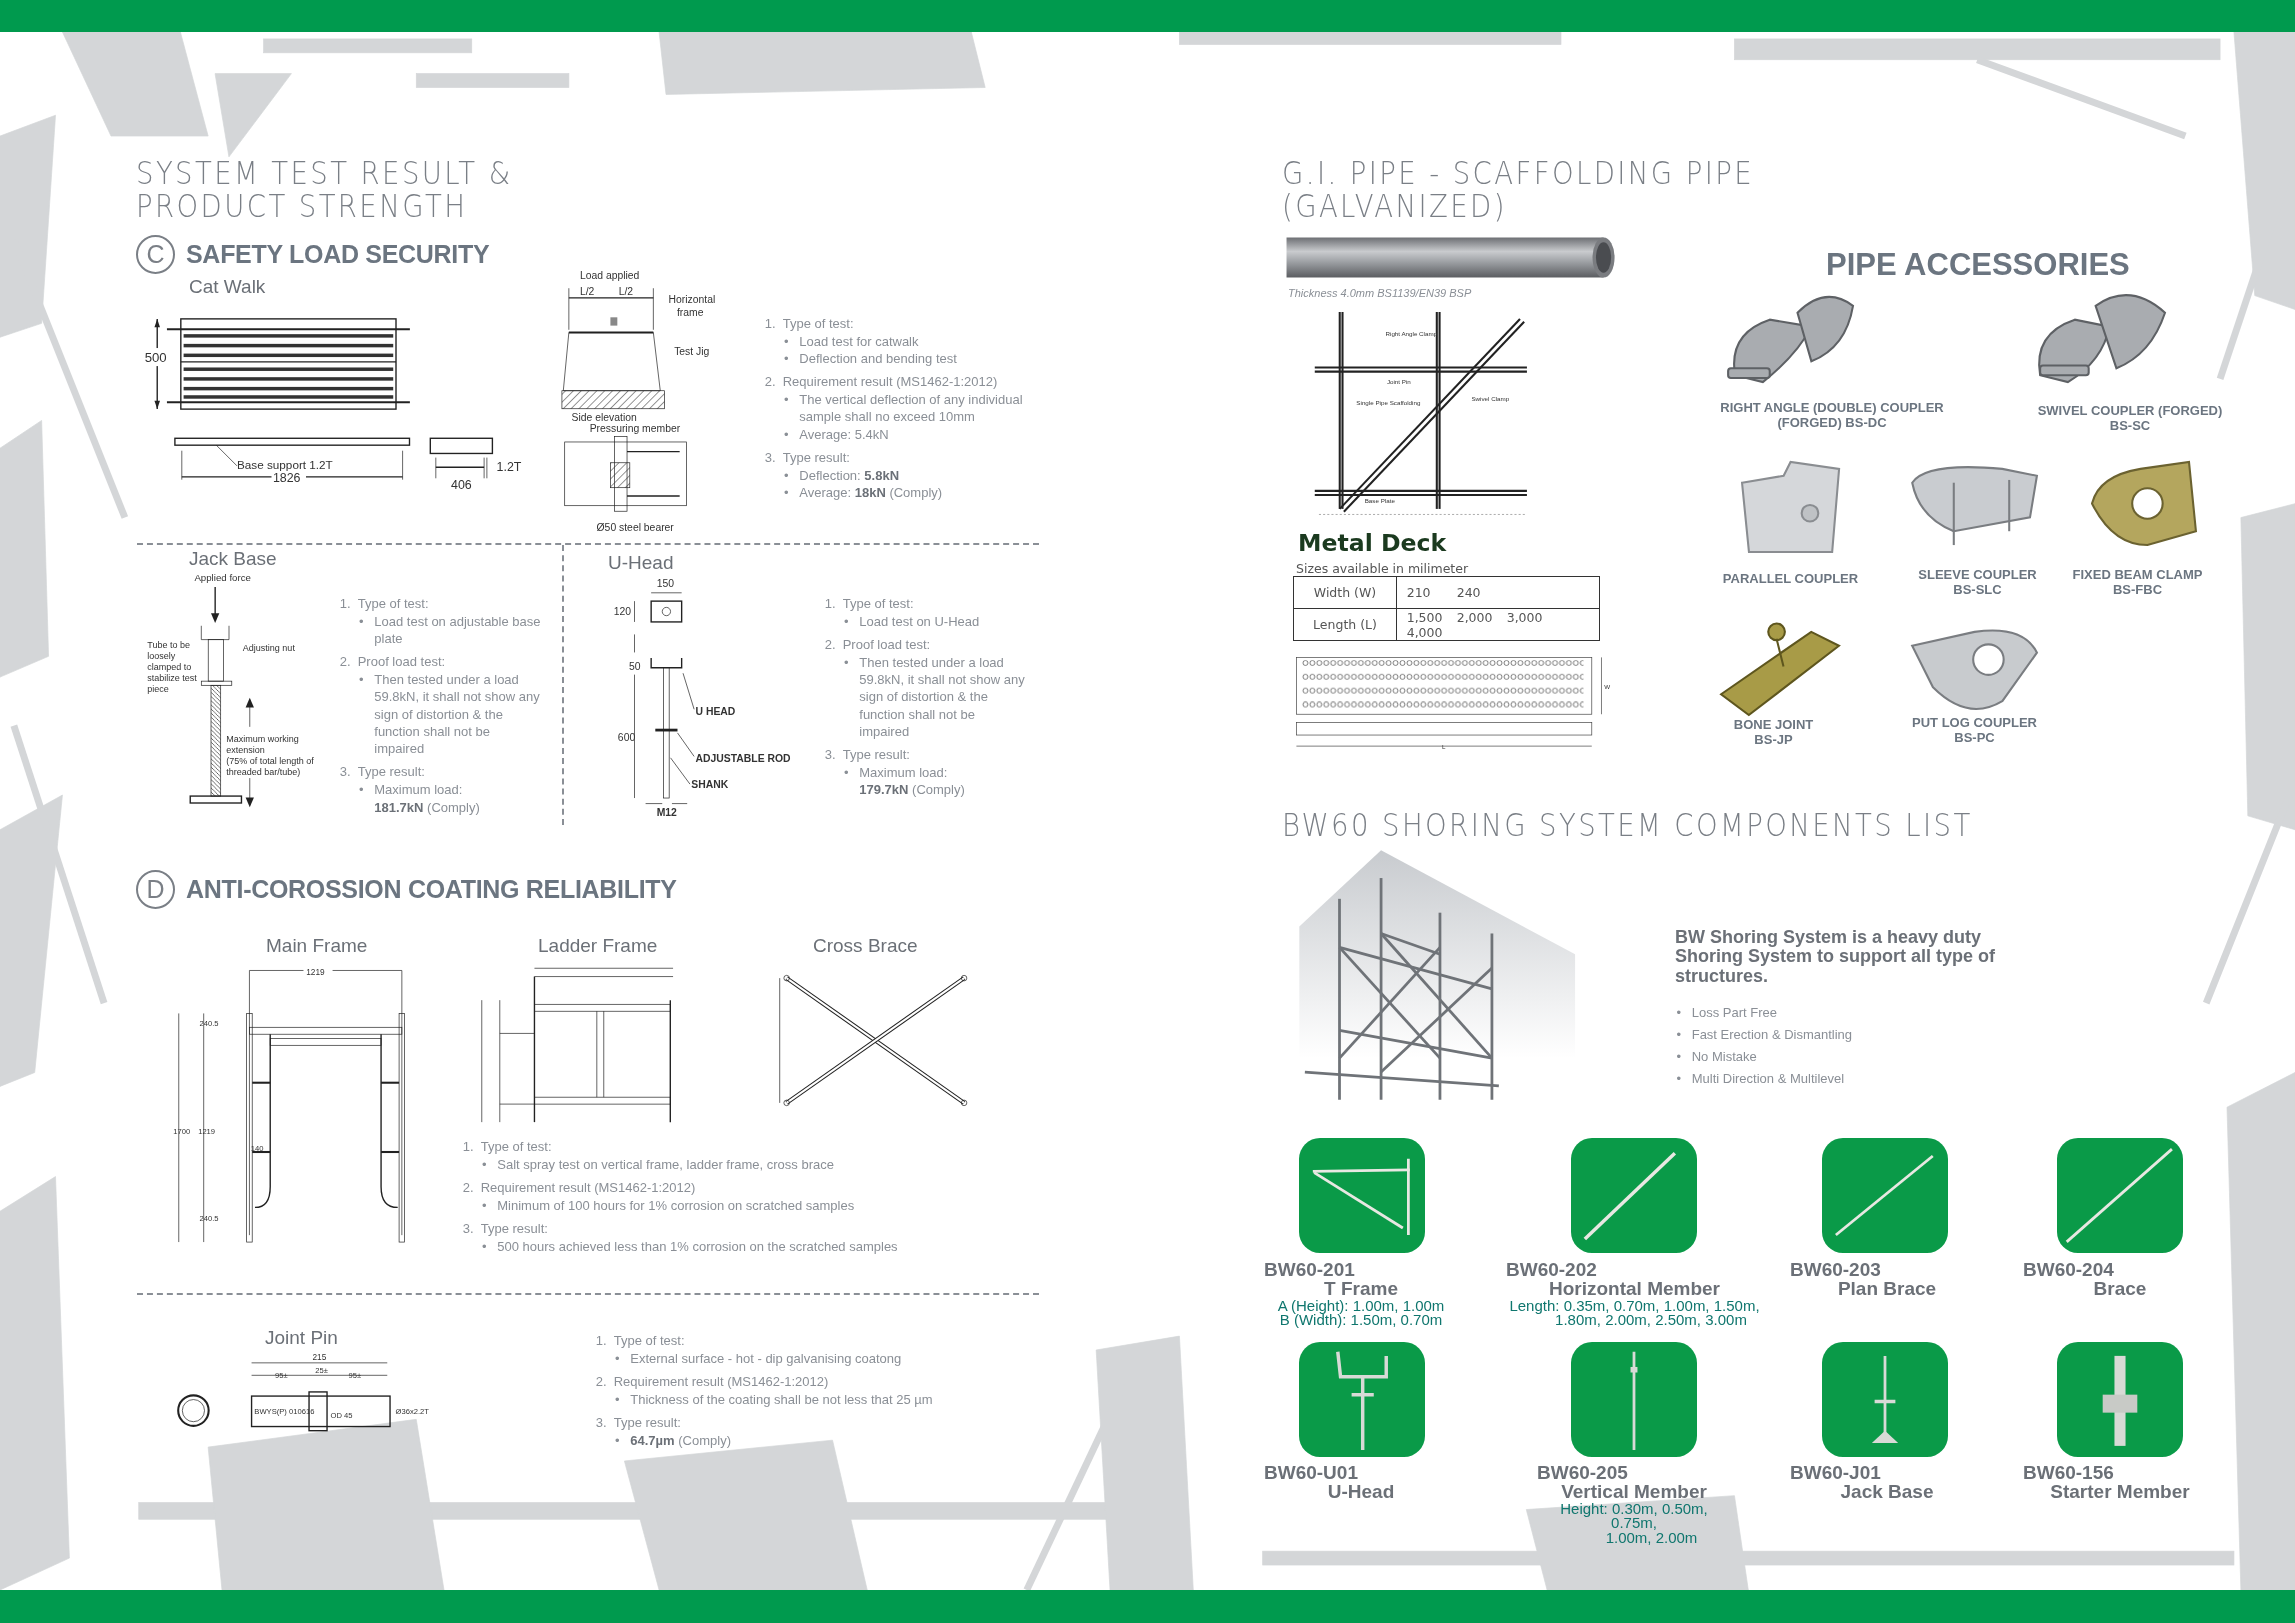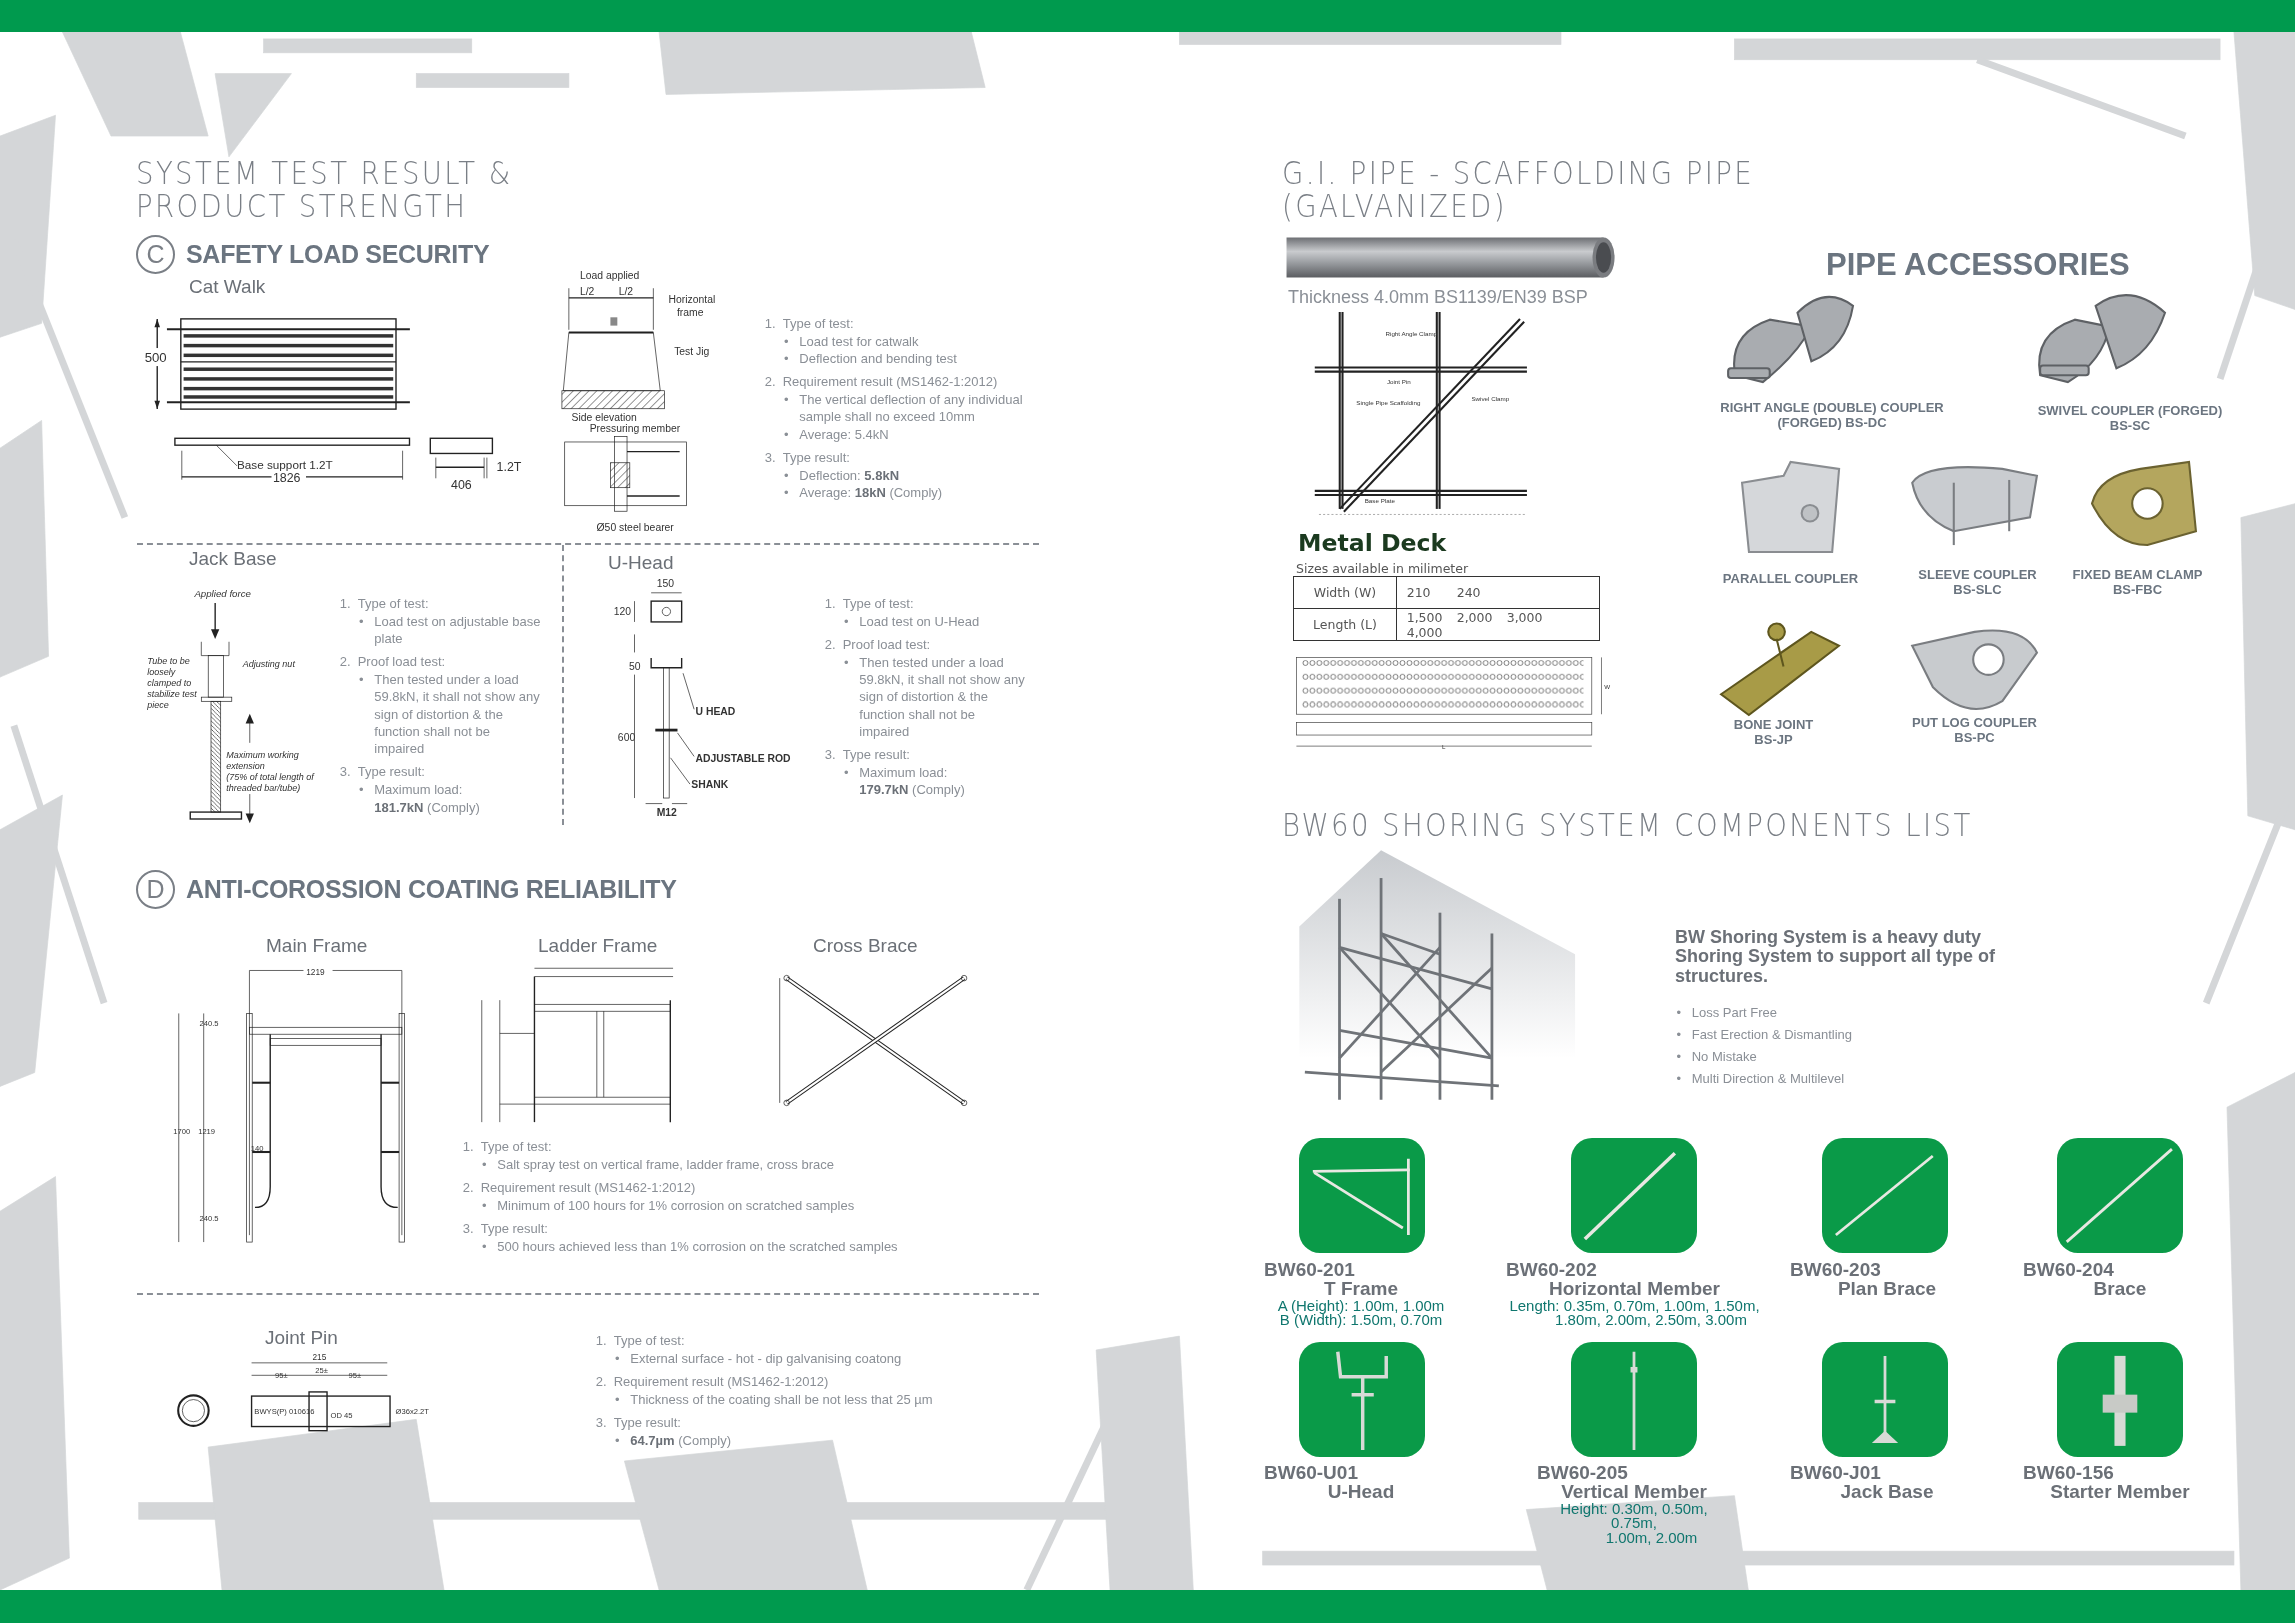--- a/index.html
+++ b/index.html
@@ -198,21 +198,21 @@
   <ul>
     <li><span>Deflection: </span><b>5.8kN</b><span></span></li>
     <li><span>Average: </span><b>18kN</b><span> (Comply)</span></li>
   </ul>
 </div>
 
 <div class="dash-h" style="left:137px; top:543px; width:902px;"></div>
 <div class="dash-v" style="left:562px; top:545px; height:280px;"></div>
 
 <div class="abs sub-title" style="left:189px; top:548px;">Jack Base</div>
-<div class="diag" style="left:139px; top:586px; width:180px; height:250px;font-style:italic;">
+<div class="diag" style="left:139px; top:570px; width:180px; height:250px;">
   <svg viewBox="0 0 260 360">
     <text x="80" y="16" class="dlabel" style="font-size:14px">Applied force</text>
     <line x1="110" y1="24" x2="110" y2="70" stroke="#222" stroke-width="2"></line>
       <polygon points="110,76 104,62 116,62" fill="#222"></polygon>
     <path d="M90,80 L90,100 L130,100 L130,80" fill="none" stroke="#222"></path>
     <rect x="100" y="100" width="22" height="60" fill="none" stroke="#222"></rect>
     <rect x="90" y="160" width="44" height="6" fill="none" stroke="#222"></rect>
     <rect x="104" y="166" width="14" height="160" fill="url(#thread)" stroke="#222"></rect>
     <defs>
         <pattern id="thread" width="6" height="6" patternUnits="userSpaceOnUse">
@@ -457,21 +457,21 @@
           <stop offset="0.35" stop-color="#c9cbce"></stop>
           <stop offset="0.6" stop-color="#9fa2a6"></stop>
           <stop offset="1" stop-color="#5b5d61"></stop>
         </linearGradient>
       </defs>
     <rect x="2" y="8" width="460" height="58" fill="url(#pipeg)"></rect>
     <ellipse cx="462" cy="37" rx="16" ry="29" fill="#7a7c80"></ellipse>
       <ellipse cx="462" cy="37" rx="11" ry="22" fill="#4a4c50"></ellipse>
   </svg>
 </div>
-<div class="abs" style="left:1288px; top:287px; font-size:18px; color:#8a8f96;">Thickness 4.0mm BS1139/EN39 BSP</div>
+<div class="abs" style="left:1288px; top:287px; font-size:11px; color:#8a8f96;font-style:italic;">Thickness 4.0mm BS1139/EN39 BSP</div>
 
 <div class="diag" style="left:1305px; top:312px; width:222px; height:208px;">
   <svg viewBox="0 0 320 300">
     <g stroke="#222" stroke-width="3" fill="none">
       <line x1="50" y1="0" x2="50" y2="284"></line>
         <line x1="54" y1="0" x2="54" y2="284"></line>
       <line x1="190" y1="0" x2="190" y2="284"></line>
         <line x1="194" y1="0" x2="194" y2="284"></line>
       <line x1="14" y1="80" x2="320" y2="80"></line>
         <line x1="14" y1="86" x2="320" y2="86"></line>

